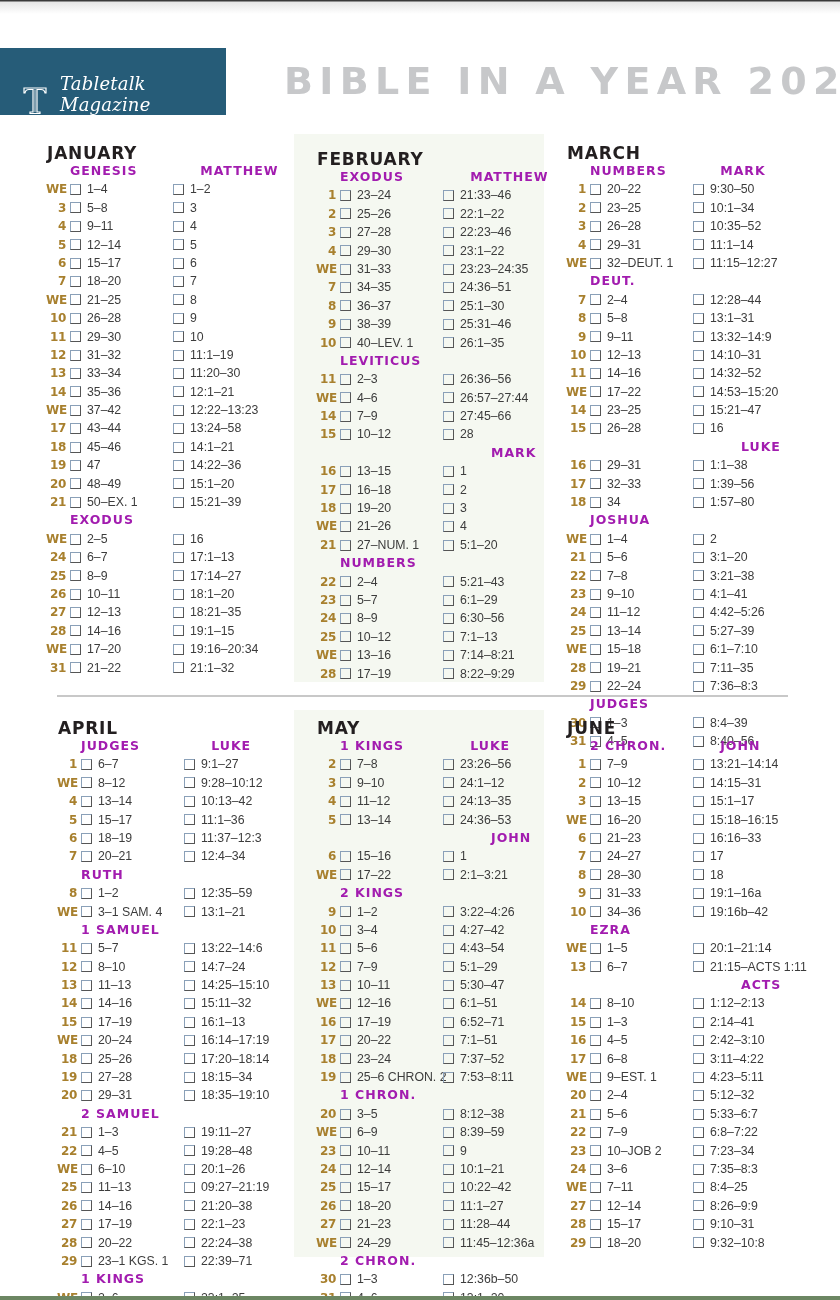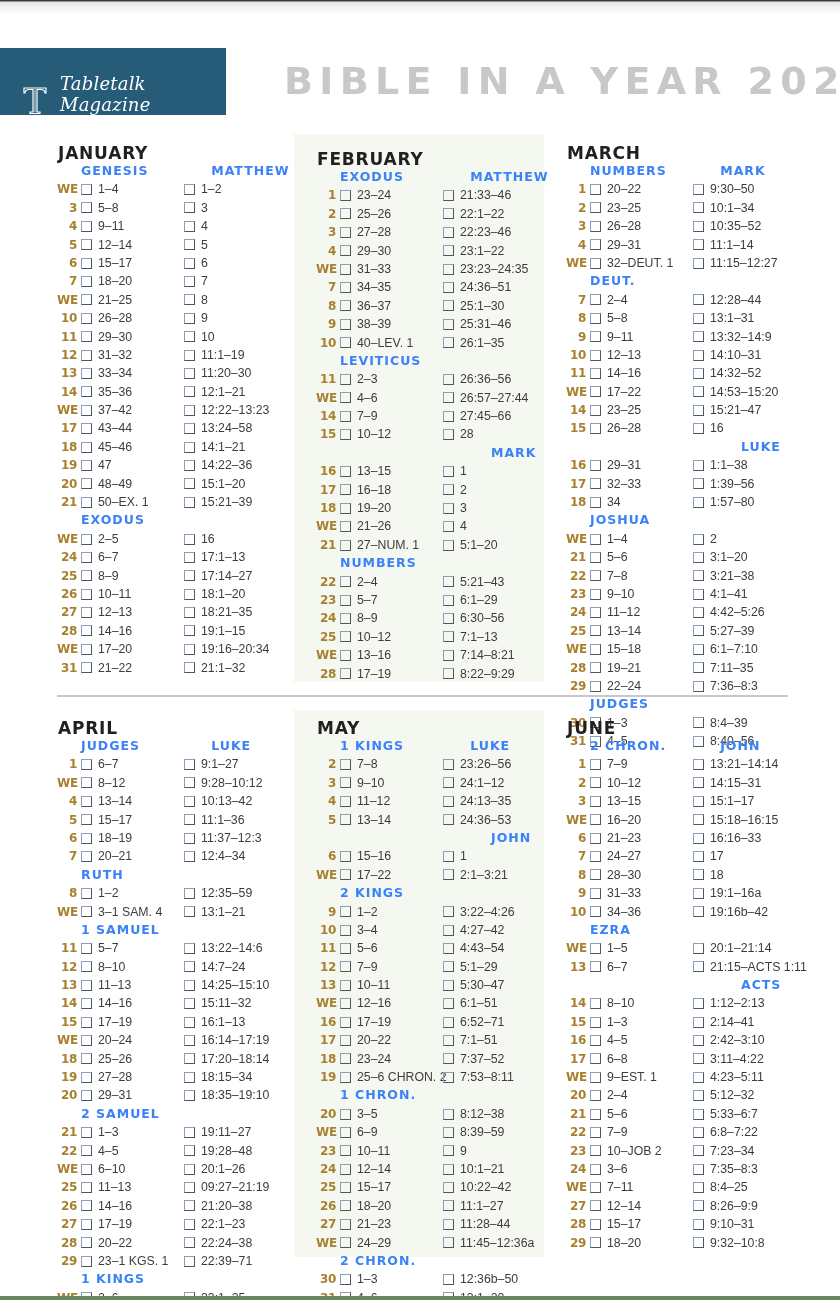--- a/index.html
+++ b/index.html
@@ -61,21 +61,21 @@
   }
   .cell { display: flex; align-items: center; }
   .cell.ot { width: 103px; margin-left: 4px; }
   .cell.nt { width: 120px; }
   .box {
     display: inline-block; width: 9px; height: 9px; border: 1px solid #555;
     border-top-color: #8aa0b8; border-left-color: #8aa0b8;
     margin-right: 6px; box-sizing: content-box; flex: none;
   }
   .book {
-    font-weight: bold; color: #3b82f6; font-size: 12.5px; letter-spacing: 1px;
+    font-weight: bold; color: #a21caf; font-size: 12.5px; letter-spacing: 1px;
     font-family: "DejaVu Sans", sans-serif;
   }
   .book.ot-book { margin-left: 24px; width: 103px; }
   .book.nt-book { width: 120px; margin-left: 48px; }
   .spacer { width: 127px; flex: none; }
 </style>
 </head>
 <body>
 
 <div class="topbar"></div>
@@ -90,21 +90,21 @@
   <span class="name">Tabletalk Magazine</span>
 </div>
 
 <div class="title">BIBLE IN A YEAR 2022</div>
 
 <div class="panel-bg" style="left:294px; top:134px; width:250px; height:548px;"></div>
 <div class="panel-bg" style="left:294px; top:710px; width:250px; height:547px;"></div>
 
 <div class="divider"></div>
 
-<div class="month" id="m0" style="left:57px; top:144px;">
+<div class="month" id="m0" style="left:46px; top:144px;">
     <div class="month-name">JANUARY</div>
     <div class="row">
       <span class="book ot-book">GENESIS</span>
       <span class="book nt-book">MATTHEW</span>
     </div>
     <div class="row">
       <span class="day">WE</span>
       <span class="cell ot">
         <span class="box"></span>
         <span>1–4</span>

